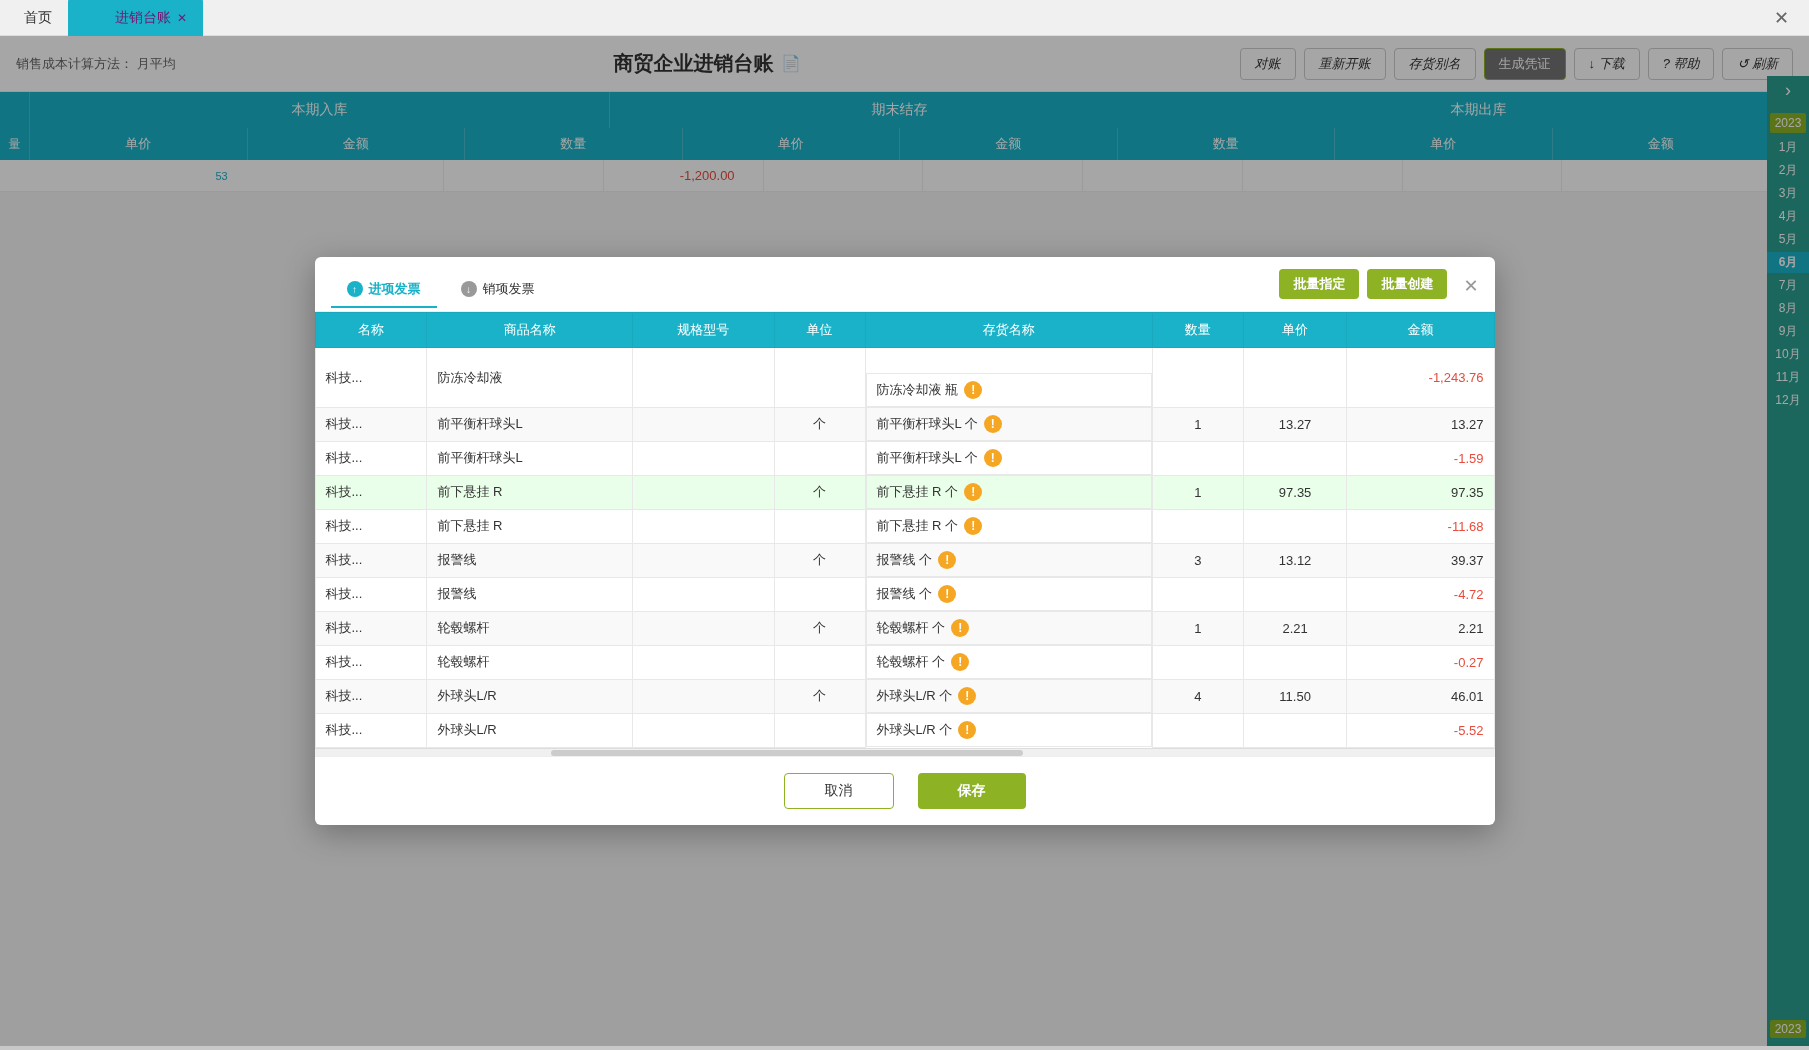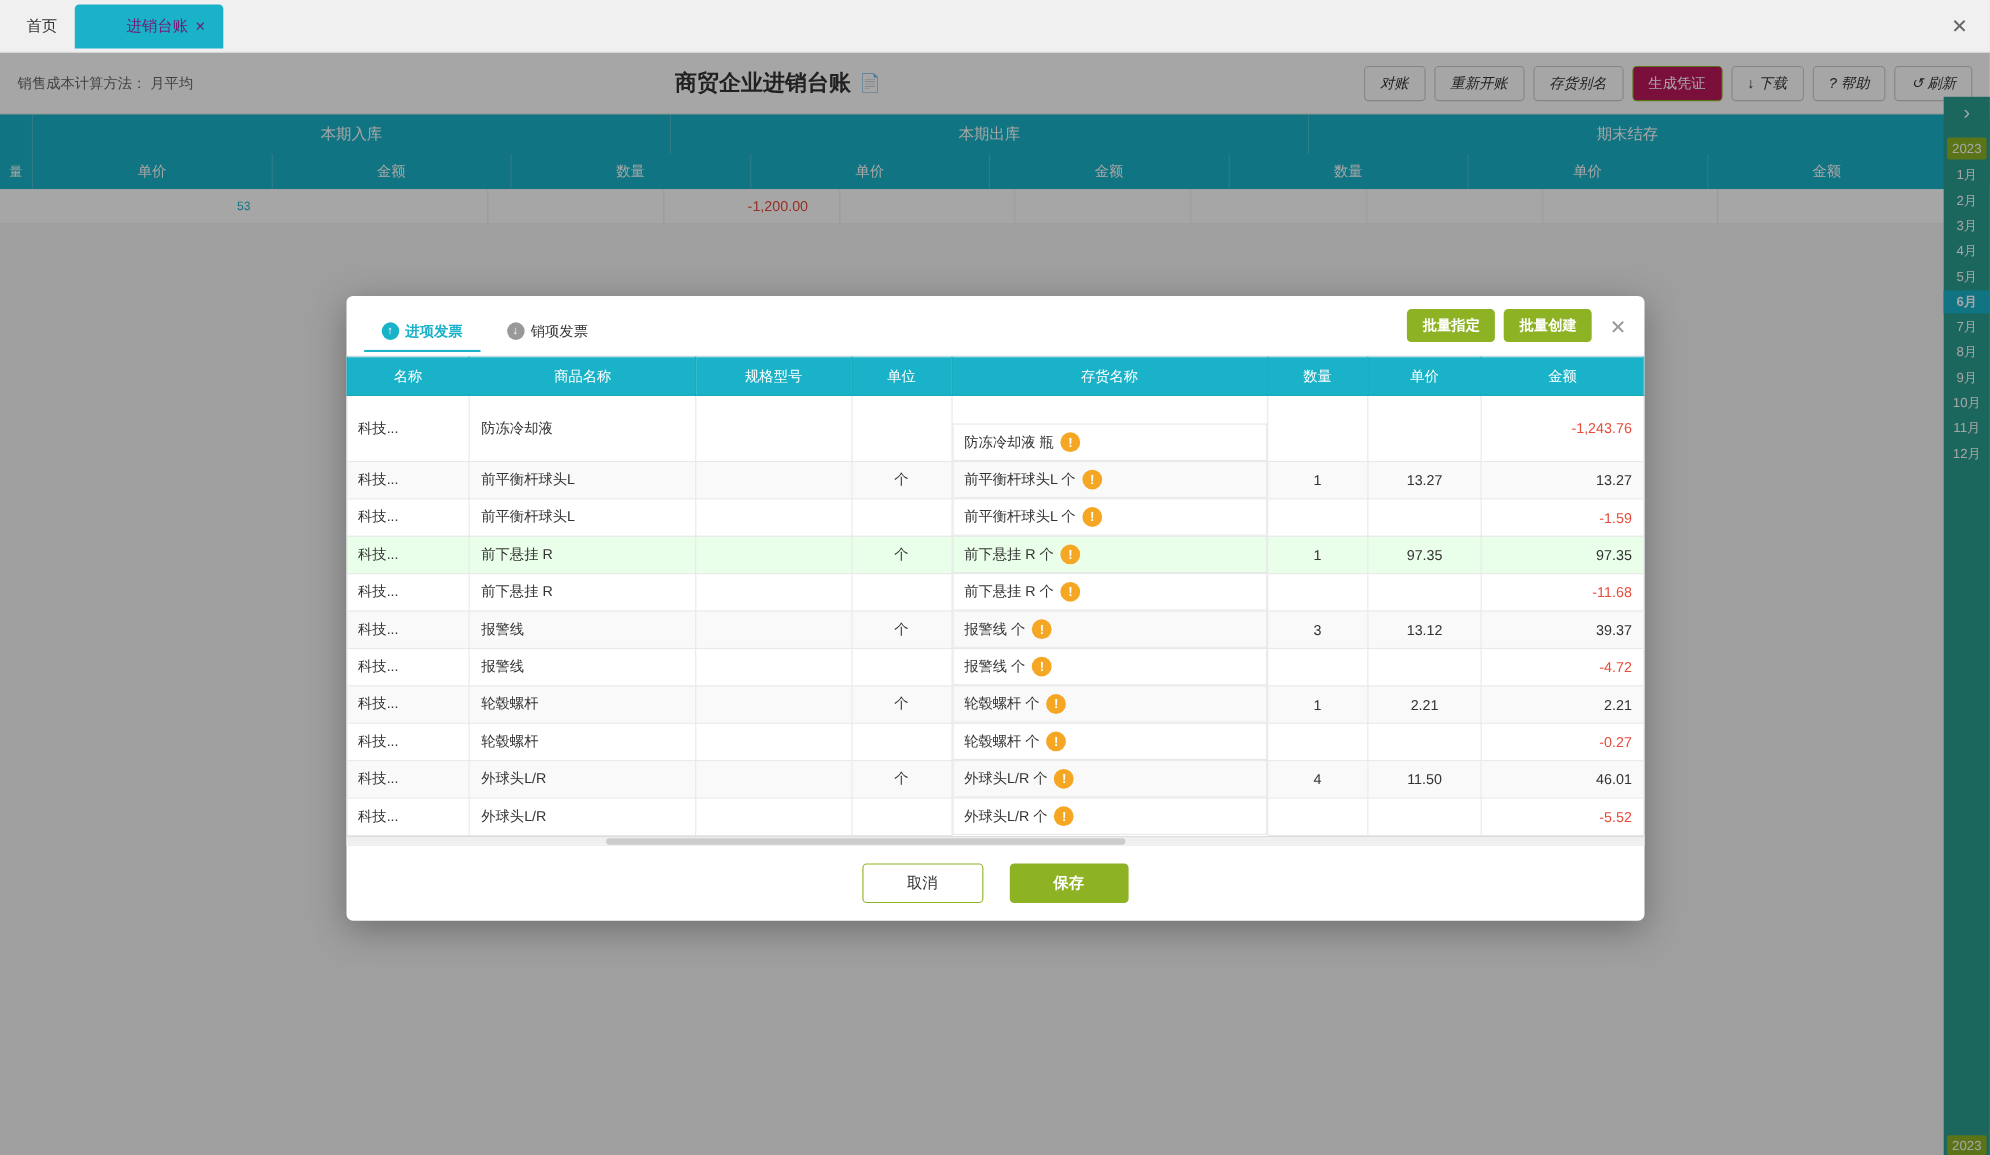--- a/index.html
+++ b/index.html
@@ -11,21 +11,21 @@
       height: 1050px;
       overflow: hidden;
       position: relative;
     }
 
     
     .tab-bar {
       display: flex;
       align-items: center;
       background: #f0f0f0;
-      height: 48px;
+      height: 36px;
       border-bottom: 1px solid #ddd;
       padding: 0 8px;
     }
     .tab-item {
       padding: 0 16px;
       height: 40px;
       display: flex;
       align-items: center;
       cursor: pointer;
       font-size: 14px;
@@ -97,21 +97,21 @@
       border: 1px solid #ccc;
       background: #fff;
       cursor: pointer;
       font-size: 13px;
       color: #333;
       display: flex;
       align-items: center;
       gap: 4px;
     }
     .btn-primary {
-      background: #be185d;
+      background: #737373;
       color: #fff;
       border-color: #8db324;
     }
     .btn-outline {
       background: #fff;
       border: 1px solid #ccc;
       color: #333;
       font-style: italic;
     }
 
@@ -411,22 +411,22 @@
       <button class="btn btn-outline">↓ 下载</button>
       <button class="btn btn-outline">? 帮助</button>
       <button class="btn btn-outline">↺ 刷新</button>
     </div>
   </div>
 
   <div class="bg-table-area">
     <div class="bg-header-row1">
       <div style="width:30px;flex:none;border-right:1px solid rgba(255,255,255,0.2);height:100%;"></div>
       <div class="bg-cell" style="flex:3;font-size:14px;">本期入库</div>
+      <div class="bg-cell" style="flex:3;font-size:14px;border-right:none;">期末结存</div>
       <div class="bg-cell" style="flex:3;font-size:14px;">本期出库</div>
-      <div class="bg-cell" style="flex:3;font-size:14px;border-right:none;">期末结存</div>
       <div style="width:40px;flex:none;"></div>
     </div>
     <div class="bg-header-row2">
       <div style="width:30px;flex:none;border-right:1px solid rgba(255,255,255,0.2);height:100%;display:flex;align-items:center;justify-content:center;color:#fff;font-size:12px;">量</div>
       <div class="bg-cell">单价</div>
       <div class="bg-cell">金额</div>
       <div class="bg-cell">数量</div>
       <div class="bg-cell">单价</div>
       <div class="bg-cell">金额</div>
       <div class="bg-cell">数量</div>

